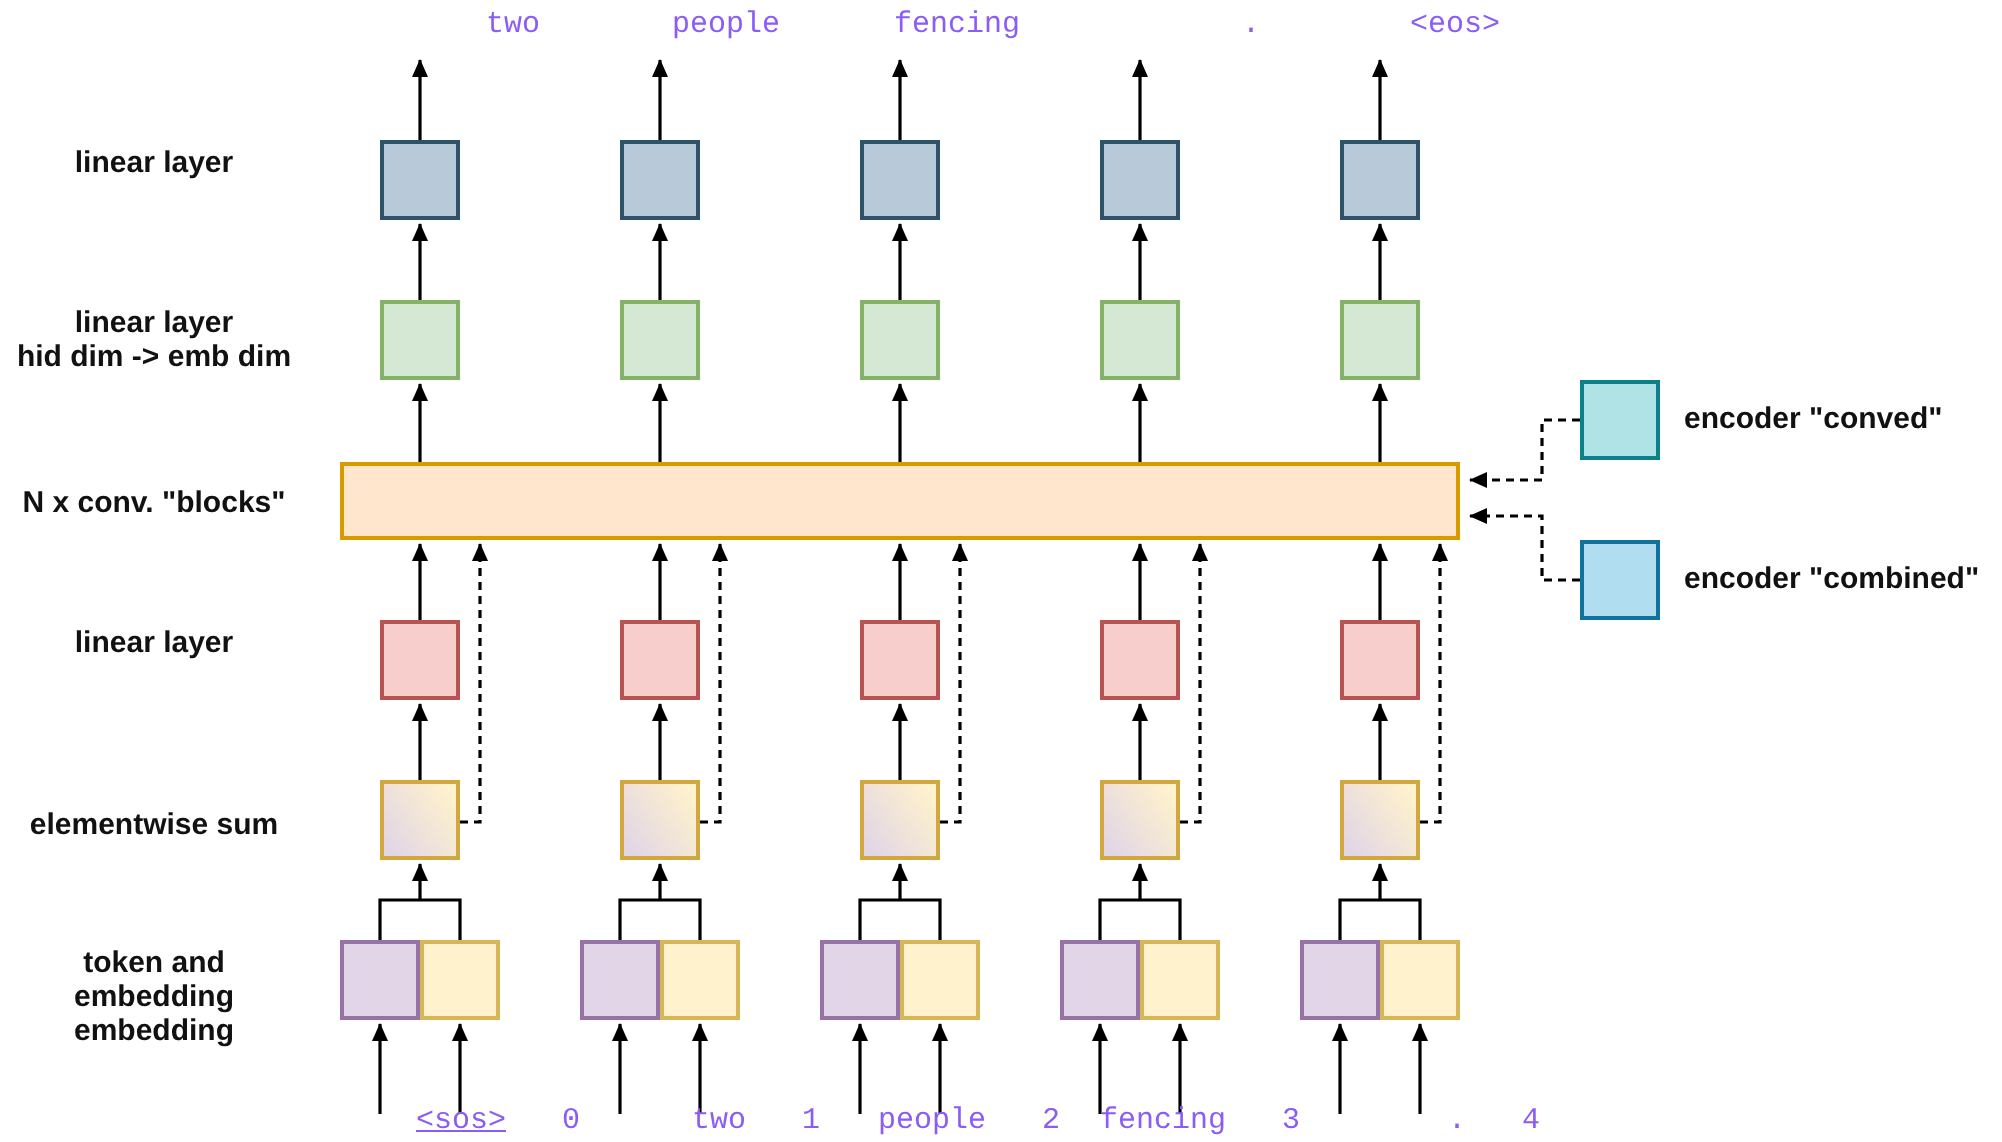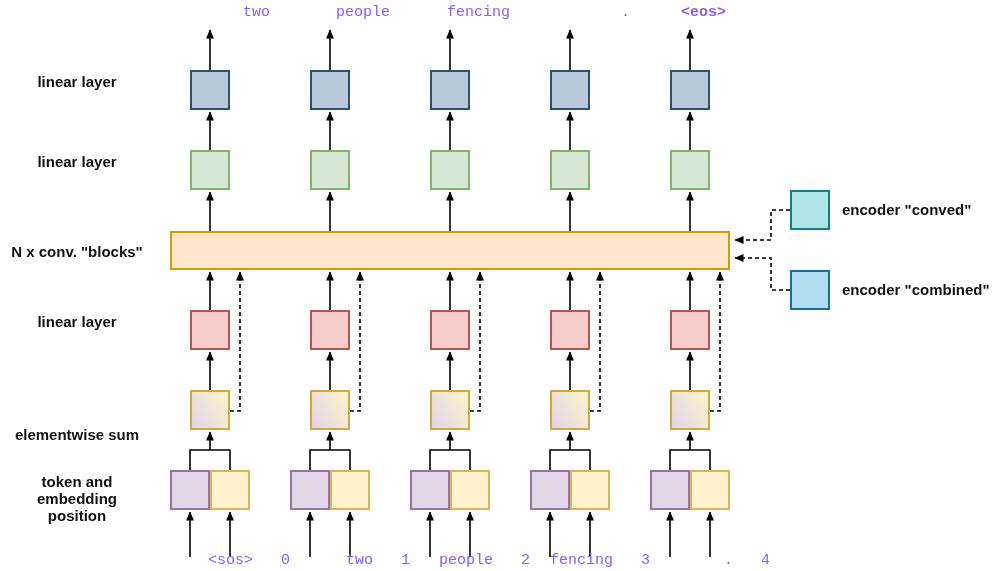--- a/index.html
+++ b/index.html
@@ -91,45 +91,46 @@
       <path d="M710,557 L710,512" fill="none" stroke="#000" stroke-width="1.6" marker-end="url(#arr)"></path>
       <path d="M790,210 L771,210 L771,240 L735,240" fill="none" stroke="#000" stroke-width="1.6" stroke-dasharray="4 3" marker-end="url(#arr)"></path>
       <path d="M790,290 L771,290 L771,258 L735,258" fill="none" stroke="#000" stroke-width="1.6" stroke-dasharray="4 3" marker-end="url(#arr)"></path>
     </svg>
 
   <div class="rowlabel" style="top:73px">
     <span>linear layer</span>
   </div>
   <div class="rowlabel" style="top:153px">
     <span>linear layer</span>
+    <span>hid dim -&gt; emb dim</span>
   </div>
   <div class="rowlabel" style="top:243px">
     <span>N x conv. "blocks"</span>
   </div>
   <div class="rowlabel" style="top:313px">
     <span>linear layer</span>
   </div>
-  <div class="rowlabel" style="top:426px">
+  <div class="rowlabel" style="top:404px">
     <span>elementwise sum</span>
   </div>
   <div class="rowlabel" style="top:473px">
     <span>token and embedding</span>
-    <span>position</span>
+    <span>embedding</span>
   </div>
 
   <div class="conv-bar"></div>
 
   <div class="enc-box conved-box" style="left:790px;top:190px"></div>
   <div class="enclabel" style="top:200px">encoder "conved"</div>
   <div class="enc-box combined-box" style="left:790px;top:270px"></div>
   <div class="enclabel" style="top:280px">encoder "combined"</div>
 
   <div id="columns">
       <div class="mono" style="left:150px;top:4px;">two</div>
-      <div class="mono" style="left:133px;top:552px;">&lt;sos&gt;</div>
+      <div class="mono" style="left:133px;top:552px;text-decoration:underline;">&lt;sos&gt;</div>
       <div class="mono" style="left:170px;top:552px;">0</div>
       <div class="box out-box" style="left:190px;top:70px;"></div>
       <div class="box emb-box" style="left:190px;top:150px;"></div>
       <div class="box hid-box" style="left:190px;top:310px;"></div>
       <div class="box sum-box" style="left:190px;top:390px;"></div>
       <div class="box tok-box" style="left:170px;top:470px;"></div>
       <div class="box pos-box" style="left:210px;top:470px;"></div>
       <div class="mono" style="left:270px;top:4px;">people</div>
       <div class="mono" style="left:253px;top:552px;">two</div>
       <div class="mono" style="left:290px;top:552px;">1</div>
@@ -150,21 +151,21 @@
       <div class="box pos-box" style="left:450px;top:470px;"></div>
       <div class="mono" style="left:510px;top:4px;">.</div>
       <div class="mono" style="left:493px;top:552px;">fencing</div>
       <div class="mono" style="left:530px;top:552px;">3</div>
       <div class="box out-box" style="left:550px;top:70px;"></div>
       <div class="box emb-box" style="left:550px;top:150px;"></div>
       <div class="box hid-box" style="left:550px;top:310px;"></div>
       <div class="box sum-box" style="left:550px;top:390px;"></div>
       <div class="box tok-box" style="left:530px;top:470px;"></div>
       <div class="box pos-box" style="left:570px;top:470px;"></div>
-      <div class="mono" style="left:606px;top:4px;font-weight:bold;">&lt;eos&gt;</div>
+      <div class="mono" style="left:630px;top:4px;">&lt;eos&gt;</div>
       <div class="mono" style="left:613px;top:552px;">.</div>
       <div class="mono" style="left:650px;top:552px;">4</div>
       <div class="box out-box" style="left:670px;top:70px;"></div>
       <div class="box emb-box" style="left:670px;top:150px;"></div>
       <div class="box hid-box" style="left:670px;top:310px;"></div>
       <div class="box sum-box" style="left:670px;top:390px;"></div>
       <div class="box tok-box" style="left:650px;top:470px;"></div>
       <div class="box pos-box" style="left:690px;top:470px;"></div>
     </div>
 </div>

